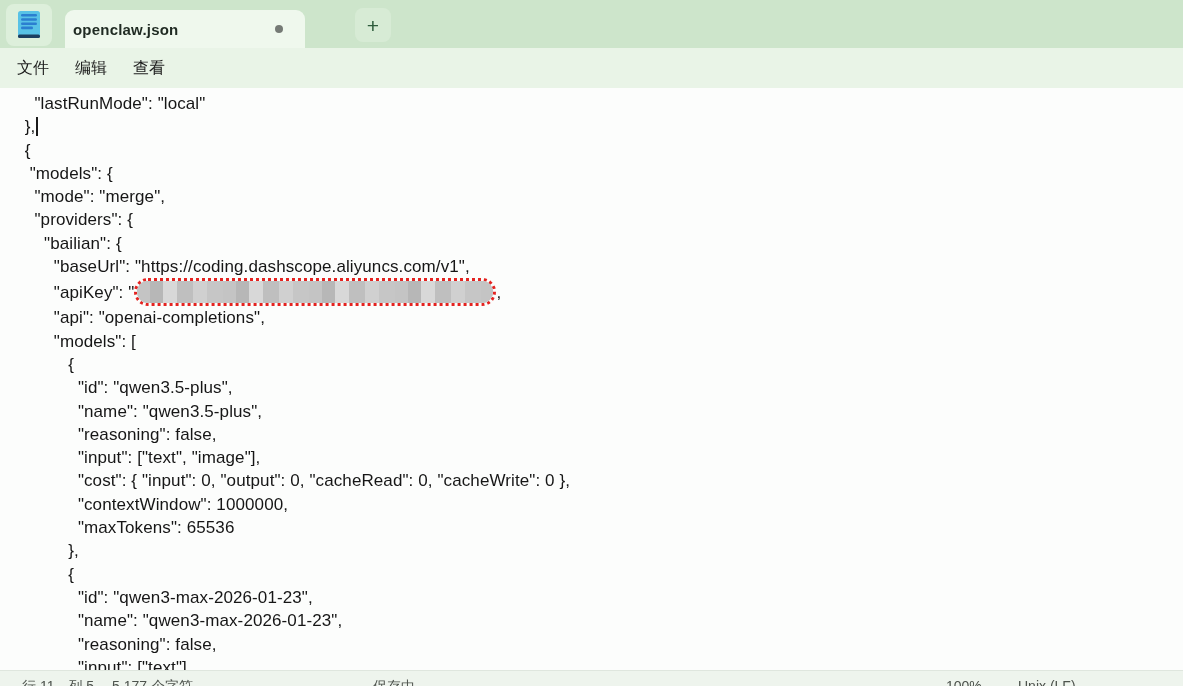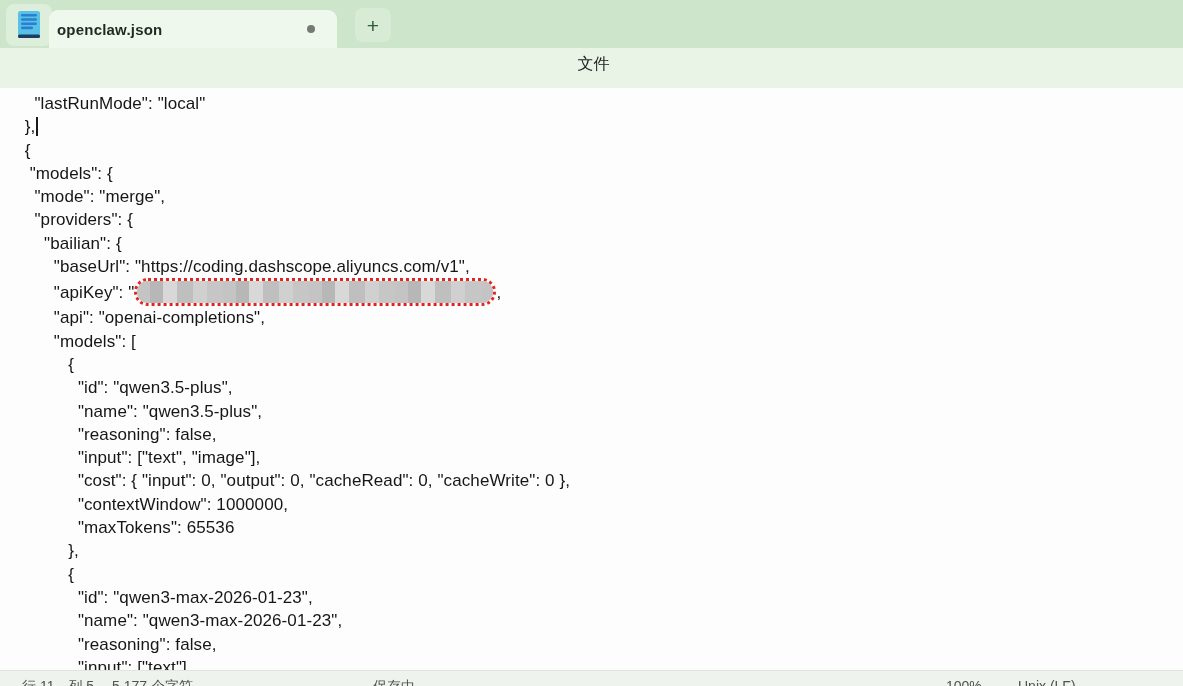--- a/index.html
+++ b/index.html
@@ -14,21 +14,21 @@
   .tabstrip {
     position: absolute; left: 0; top: 0; width: 1183px; height: 48px;
     background: #cde5cb;
   }
   .app-icon-btn {
     position: absolute; left: 6px; top: 4px; width: 46px; height: 42px;
     background: #ddefdb; border-radius: 8px;
     display: flex; align-items: center; justify-content: center;
   }
   .tab {
-    position: absolute; left: 49px; top: 10px; width: 288px; height: 38px;
+    position: absolute; left: 65px; top: 10px; width: 240px; height: 38px;
     background: #eff8ed; border-radius: 9px 9px 0 0;
     display: flex; align-items: center;
     padding: 0 14px 0 8px;
   }
   .tab-title {
     font-size: 15px; font-weight: 700; color: #1f2a22; letter-spacing: .2px;
     white-space: nowrap;
   }
   .unsaved-dot {
     position: absolute; right: 22px; top: 15px;
@@ -38,21 +38,21 @@
     position: absolute; left: 355px; top: 8px; width: 36px; height: 34px;
     background: #d7ebd5; border-radius: 8px;
     display: flex; align-items: center; justify-content: center;
     font-size: 21px; font-weight: 400; color: #2e5c3c; line-height: 1;
   }
 
   
   .menubar {
     position: absolute; left: 0; top: 48px; width: 1183px; height: 40px;
     background: #e9f4e7;
-    display: flex; align-items: center; padding-left: 4px; flex-direction: column;
+    display: flex; align-items: center; padding-left: 4px;
   }
   .menu-item {
     font-size: 16px; color: #1c1c1c; padding: 6px 13px; border-radius: 5px;
     white-space: nowrap;
   }
 
   
   .editor {
     position: absolute; left: 0; top: 88px; width: 1183px; height: 584px;
     background: #fcfdfc; overflow: hidden;

